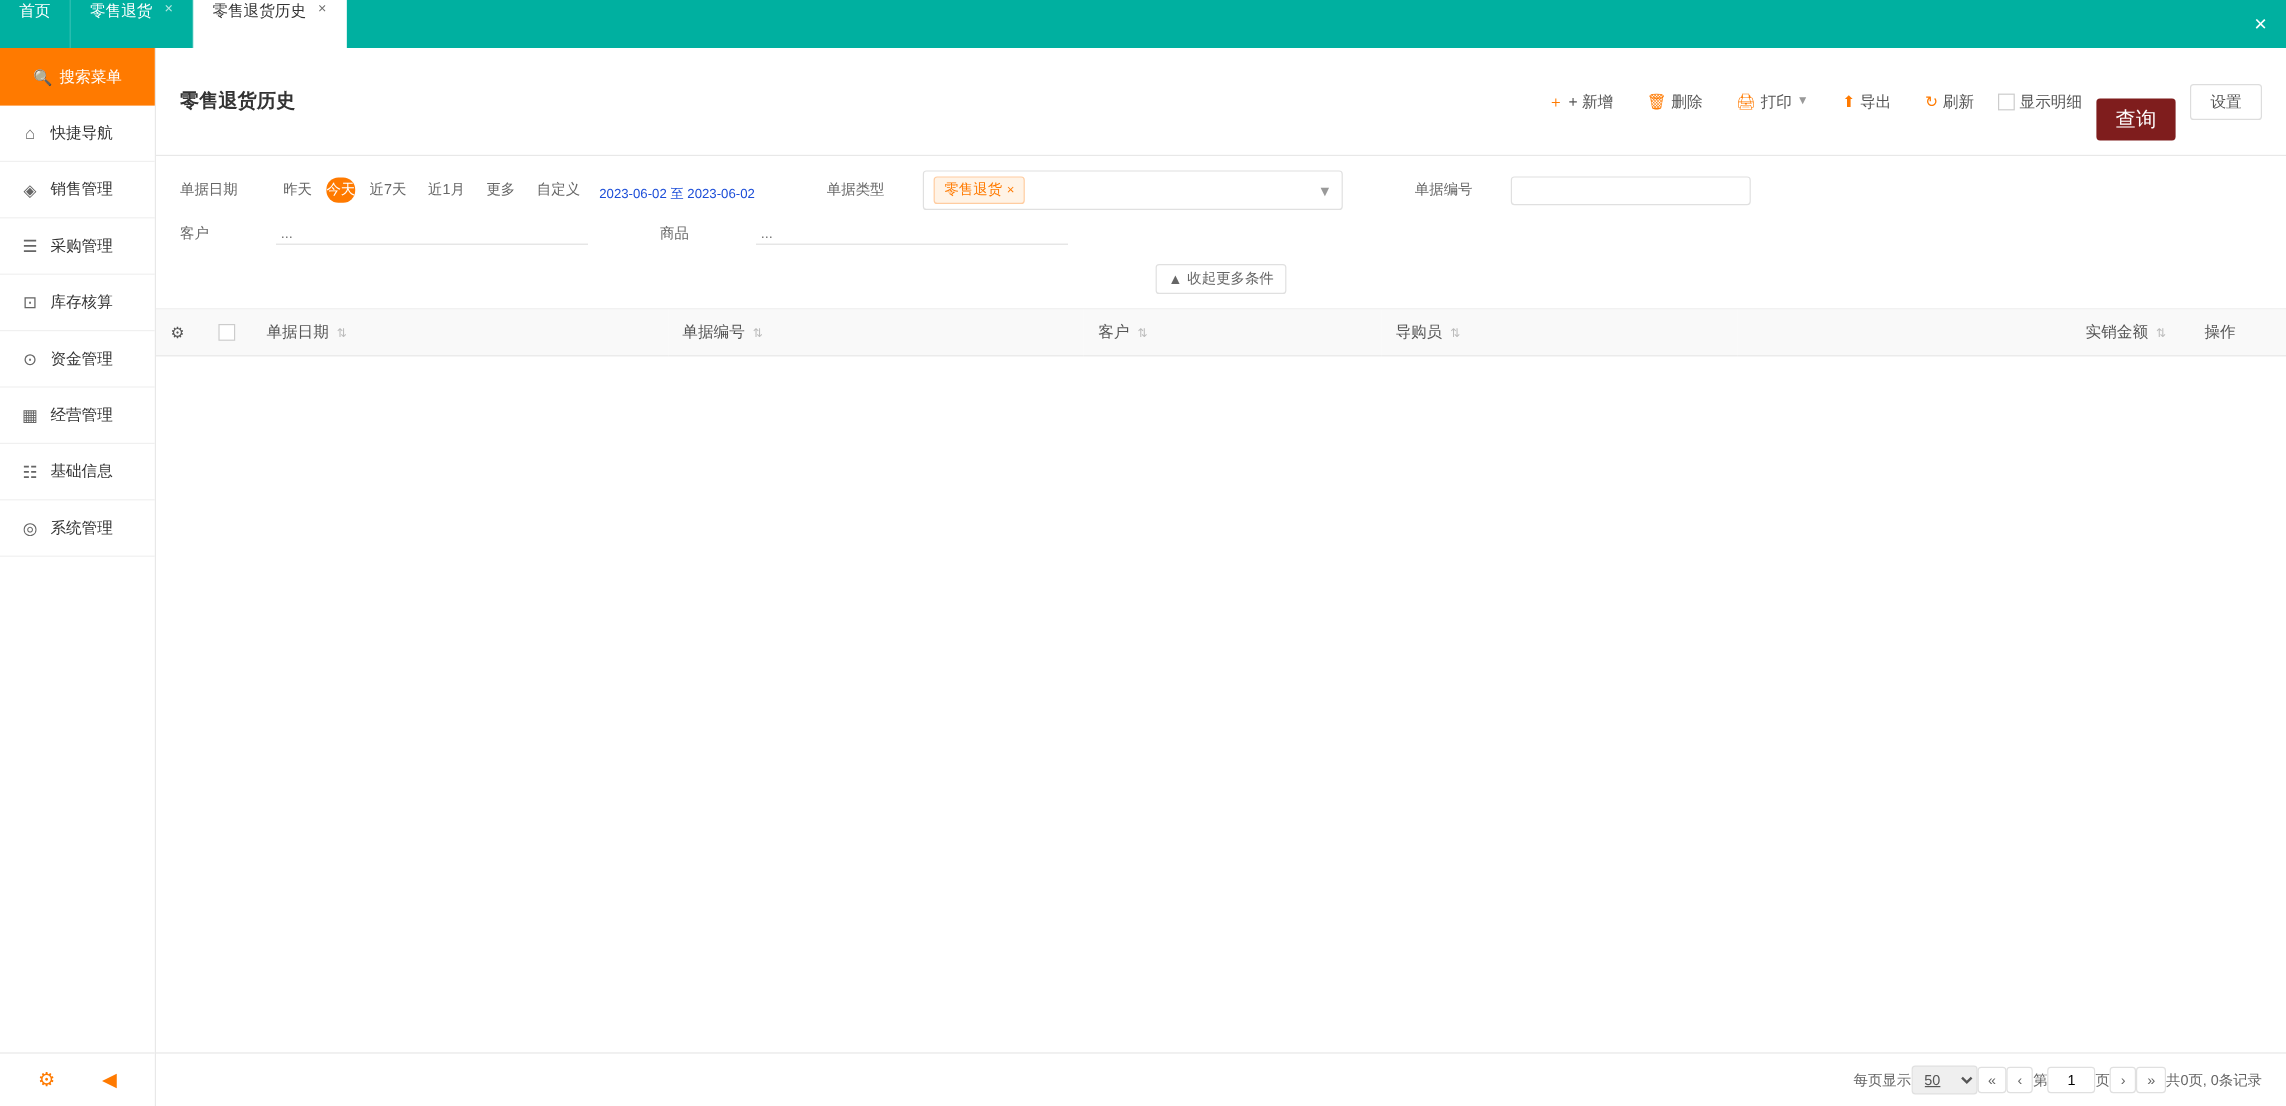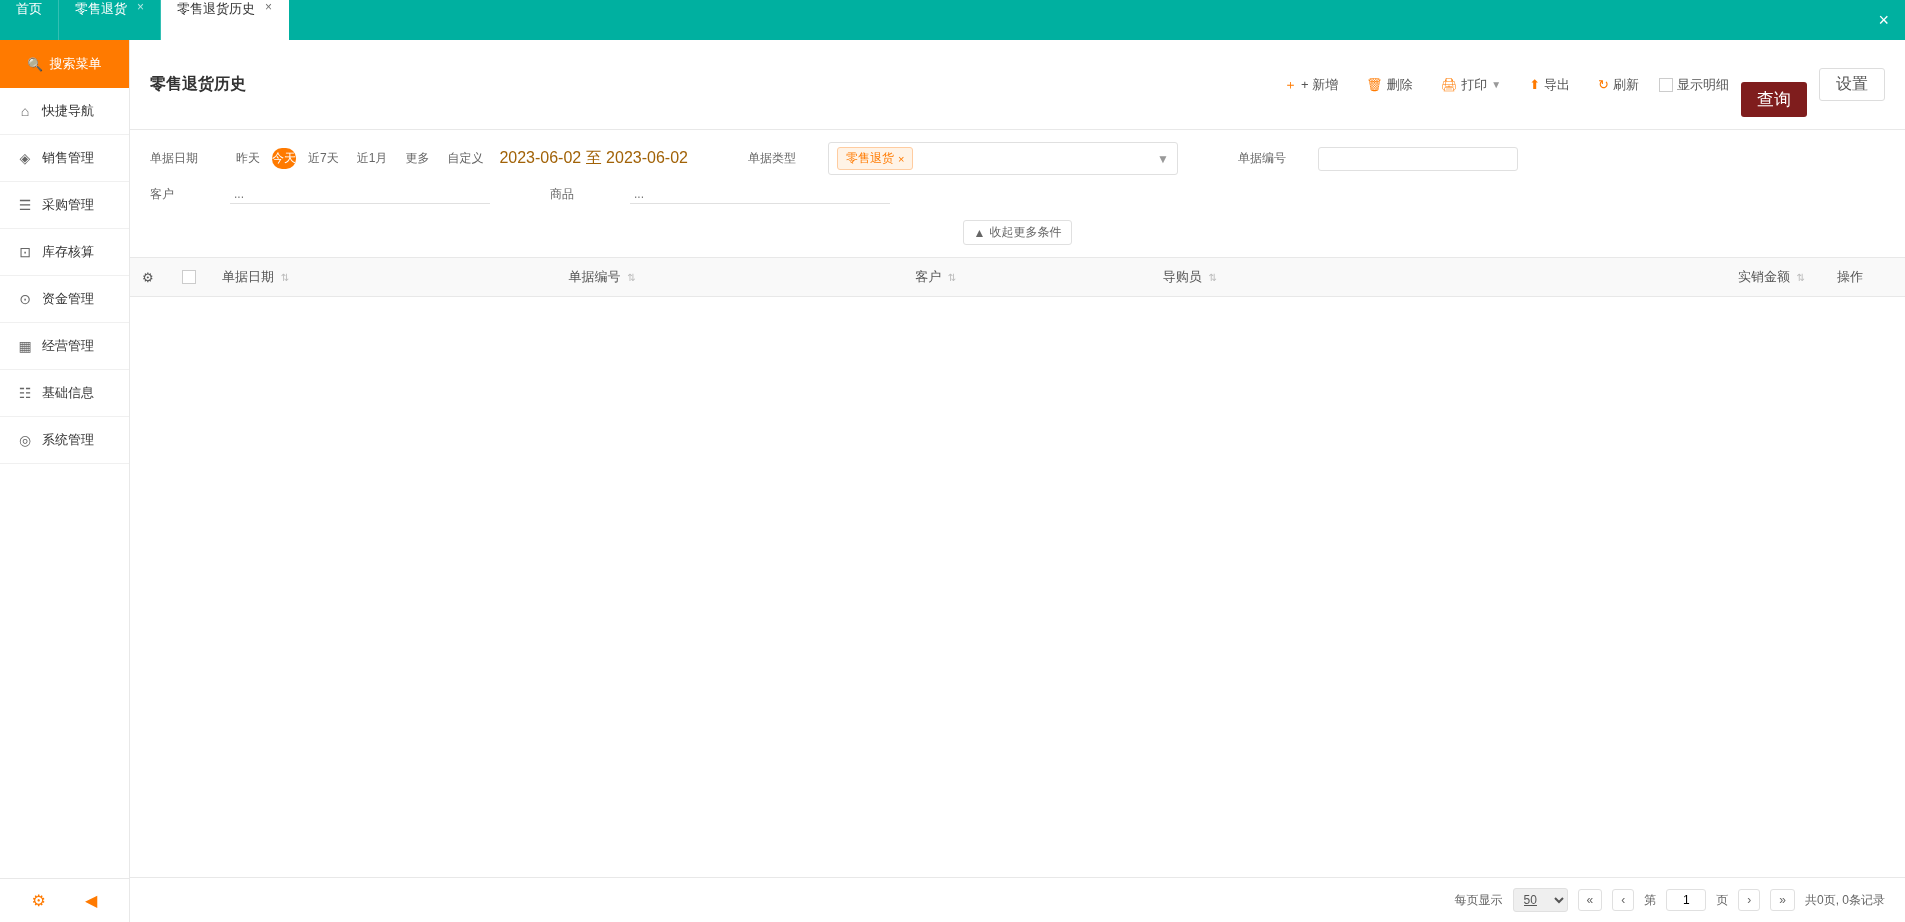--- a/index.html
+++ b/index.html
@@ -165,21 +165,21 @@
       font-size: 17px;
       cursor: pointer;
       margin-top: 30px;
     }
     .btn-setting {
       background: #fff;
       color: #555;
       border: 1px solid #ddd;
       padding: 5px 16px;
       border-radius: 3px;
-      font-size: 16px;
+      font-size: 13px;
       cursor: pointer;
     }
     .show-detail {
       display: flex;
       align-items: center;
       gap: 4px;
       font-size: 13px;
       color: #555;
     }
     .checkbox-sq {
@@ -221,22 +221,22 @@
       padding: 2px 6px;
       border-radius: 2px;
     }
     .date-btn.active {
       background: #ff7a00;
       color: #fff;
       border-radius: 10px;
       padding: 2px 0;
     }
     .date-range {
-      font-size: 16px;
-      color: #a16207;
+      font-size: 11px;
+      color: #1d4ed8;
       margin-left: 4px;
     }
     .type-tag {
       display: inline-flex;
       align-items: center;
       background: #fff3e6;
       border: 1px solid #ffcca0;
       border-radius: 3px;
       padding: 2px 8px;
       font-size: 12px;
@@ -362,21 +362,21 @@
     }
 
     
     .pagination-bar {
       background: #fff;
       border-top: 1px solid #e8e8e8;
       padding: 10px 20px;
       display: flex;
       align-items: center;
       justify-content: flex-end;
-      gap: 10px;
+      gap: 0;
       font-size: 12px;
       color: #666;
       flex-shrink: 0;
     }
     .pagination-select {
       border: 1px solid #e0e0e0;
       border-radius: 3px;
       padding: 3px 6px;
       font-size: 12px;
       color: #555;

